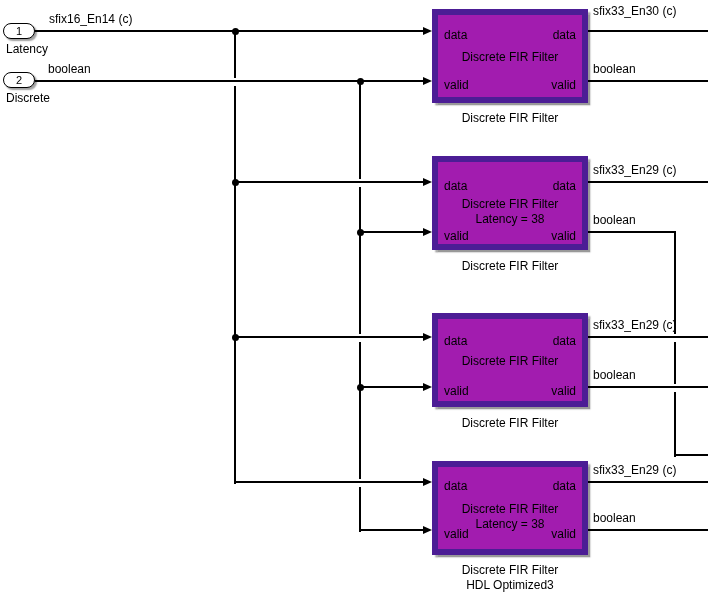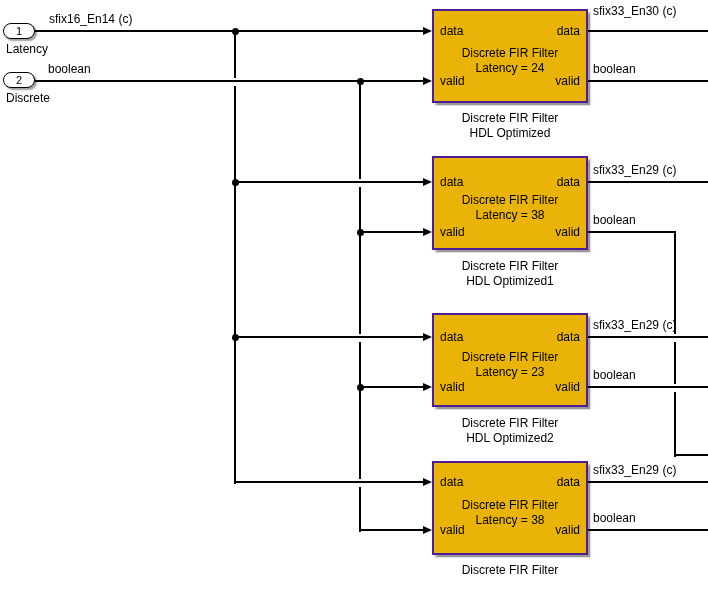--- a/index.html
+++ b/index.html
@@ -14,21 +14,21 @@
   .wh{position:absolute;height:2px;background:#000;z-index:3;}
   .wv{position:absolute;width:2px;background:#000;z-index:1;}
   .gap{position:absolute;width:4px;height:8px;background:#fff;z-index:2;}
   .dot{position:absolute;width:7px;height:7px;background:#000;border-radius:50%;z-index:5;}
   .arr{position:absolute;width:0;height:0;border-left:9px solid #000;
        border-top:4px solid transparent;border-bottom:4px solid transparent;z-index:5;}
   .lbl{position:absolute;font-size:12px;line-height:13px;white-space:nowrap;z-index:7;}
   .oval{position:absolute;box-sizing:border-box;background:#fff;border:1.5px solid #000;
         border-radius:9px;display:flex;align-items:center;justify-content:center;
         font-size:11px;z-index:6;box-shadow:2px 2px 1.5px rgba(0,0,0,0.38);}
-  .blk{position:absolute;box-sizing:border-box;background:#eab308;border:2px solid #4c1d95;
+  .blk{position:absolute;box-sizing:border-box;background:#a21caf;border:6px solid #4c1d95;
        z-index:6;box-shadow:2.5px 2.5px 1.5px rgba(0,0,0,0.4);}
   .blk .plabel{position:absolute;font-size:12px;line-height:16px;white-space:nowrap;}
   .blk .body{position:absolute;left:0;right:0;text-align:center;font-size:12px;line-height:15px;}
   .cap{position:absolute;width:236px;text-align:center;font-size:12px;line-height:15px;z-index:7;}
 </style>
 </head>
 <body>
 
 <div id="canvas">
     <div class="wv" style="left: 234px; top: 30px; height: 454px;"></div>
@@ -81,67 +81,63 @@
     </div>
     <div class="lbl" style="left: 6px; top: 92px;">Discrete</div>
     <div class="lbl" style="left: 48px; top: 63px;">boolean</div>
     <div class="blk" style="left: 432px; top: 9px; width: 156px; height: 94px;">
       <div class="plabel" style="top: 12px; left: 6px;">data</div>
       <div class="plabel" style="top: 12px; right: 6px;">data</div>
       <div class="plabel" style="top: 62px; left: 6px;">valid</div>
       <div class="plabel" style="top: 62px; right: 6px;">valid</div>
       <div class="body" style="top: 35px;">
         <div>Discrete FIR Filter</div>
-        <div>Latency = 24</div>
       </div>
     </div>
     <div class="cap" style="left: 392px; top: 111px;">
       <div>Discrete FIR Filter</div>
-      <div>HDL Optimized</div>
     </div>
     <div class="blk" style="left: 432px; top: 156px; width: 156px; height: 94px;">
       <div class="plabel" style="top: 16px; left: 6px;">data</div>
       <div class="plabel" style="top: 16px; right: 6px;">data</div>
       <div class="plabel" style="top: 66px; left: 6px;">valid</div>
       <div class="plabel" style="top: 66px; right: 6px;">valid</div>
       <div class="body" style="top: 35px;">
         <div>Discrete FIR Filter</div>
         <div>Latency = 38</div>
       </div>
     </div>
     <div class="cap" style="left: 392px; top: 259px;">
       <div>Discrete FIR Filter</div>
-      <div>HDL Optimized1</div>
     </div>
     <div class="blk" style="left: 432px; top: 313px; width: 156px; height: 94px;">
       <div class="plabel" style="top: 14px; left: 6px;">data</div>
       <div class="plabel" style="top: 14px; right: 6px;">data</div>
       <div class="plabel" style="top: 64px; left: 6px;">valid</div>
       <div class="plabel" style="top: 64px; right: 6px;">valid</div>
       <div class="body" style="top: 35px;">
         <div>Discrete FIR Filter</div>
-        <div>Latency = 23</div>
       </div>
     </div>
     <div class="cap" style="left: 392px; top: 416px;">
       <div>Discrete FIR Filter</div>
-      <div>HDL Optimized2</div>
     </div>
     <div class="blk" style="left: 432px; top: 461px; width: 156px; height: 94px;">
       <div class="plabel" style="top: 11px; left: 6px;">data</div>
       <div class="plabel" style="top: 11px; right: 6px;">data</div>
       <div class="plabel" style="top: 59px; left: 6px;">valid</div>
       <div class="plabel" style="top: 59px; right: 6px;">valid</div>
       <div class="body" style="top: 35px;">
         <div>Discrete FIR Filter</div>
         <div>Latency = 38</div>
       </div>
     </div>
     <div class="cap" style="left: 392px; top: 563px;">
       <div>Discrete FIR Filter</div>
+      <div>HDL Optimized3</div>
     </div>
     <div class="lbl" style="left: 593px; top: 5px;">sfix33_En30 (c)</div>
     <div class="lbl" style="left: 593px; top: 63px;">boolean</div>
     <div class="lbl" style="left: 593px; top: 164px;">sfix33_En29 (c)</div>
     <div class="lbl" style="left: 593px; top: 214px;">boolean</div>
     <div class="lbl" style="left: 593px; top: 319px;">sfix33_En29 (c)</div>
     <div class="lbl" style="left: 593px; top: 369px;">boolean</div>
     <div class="lbl" style="left: 593px; top: 464px;">sfix33_En29 (c)</div>
     <div class="lbl" style="left: 593px; top: 512px;">boolean</div>
   </div>

